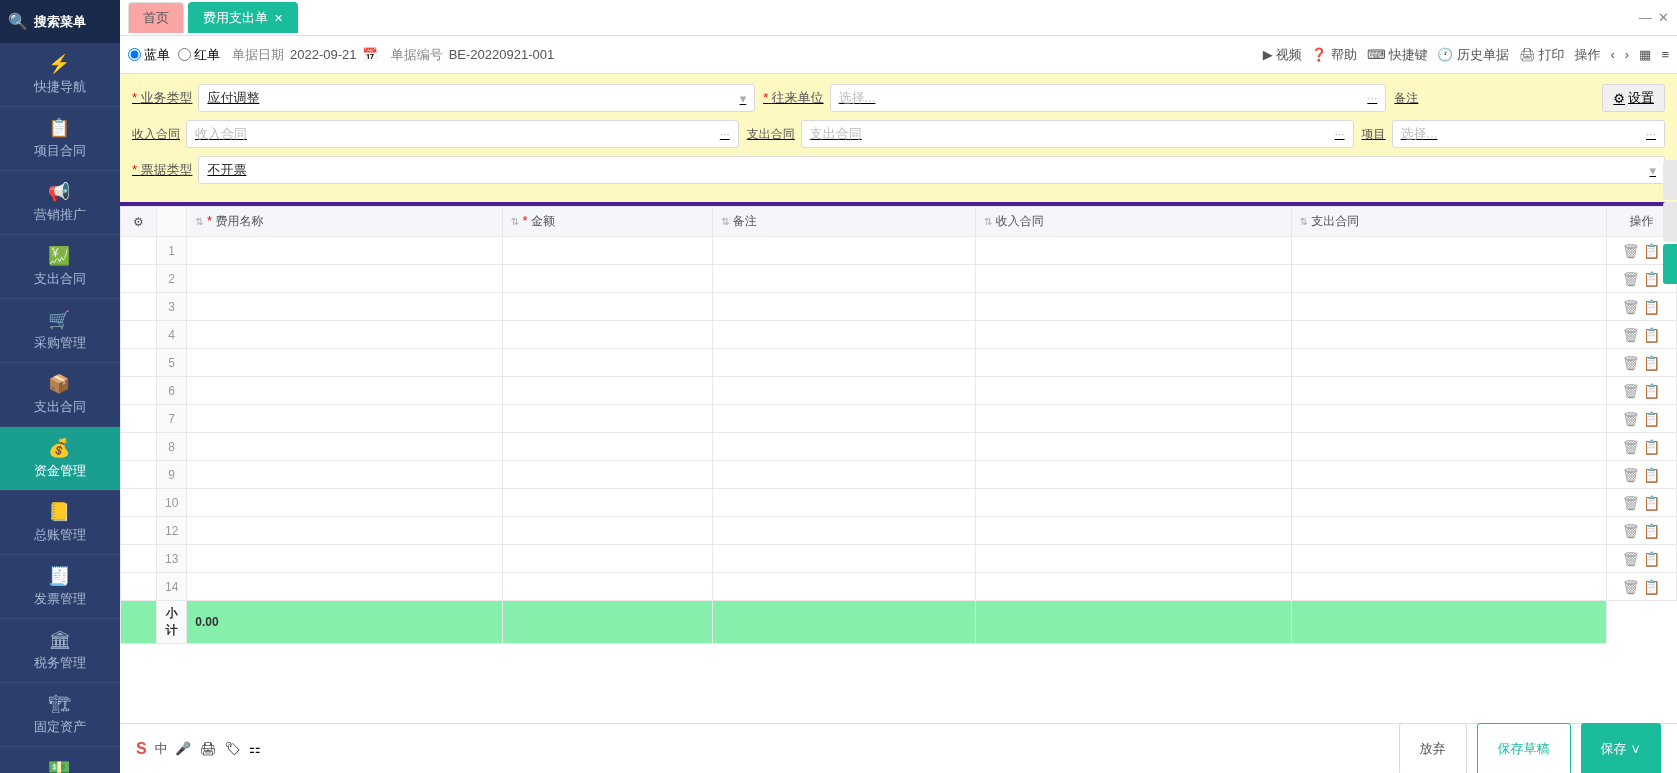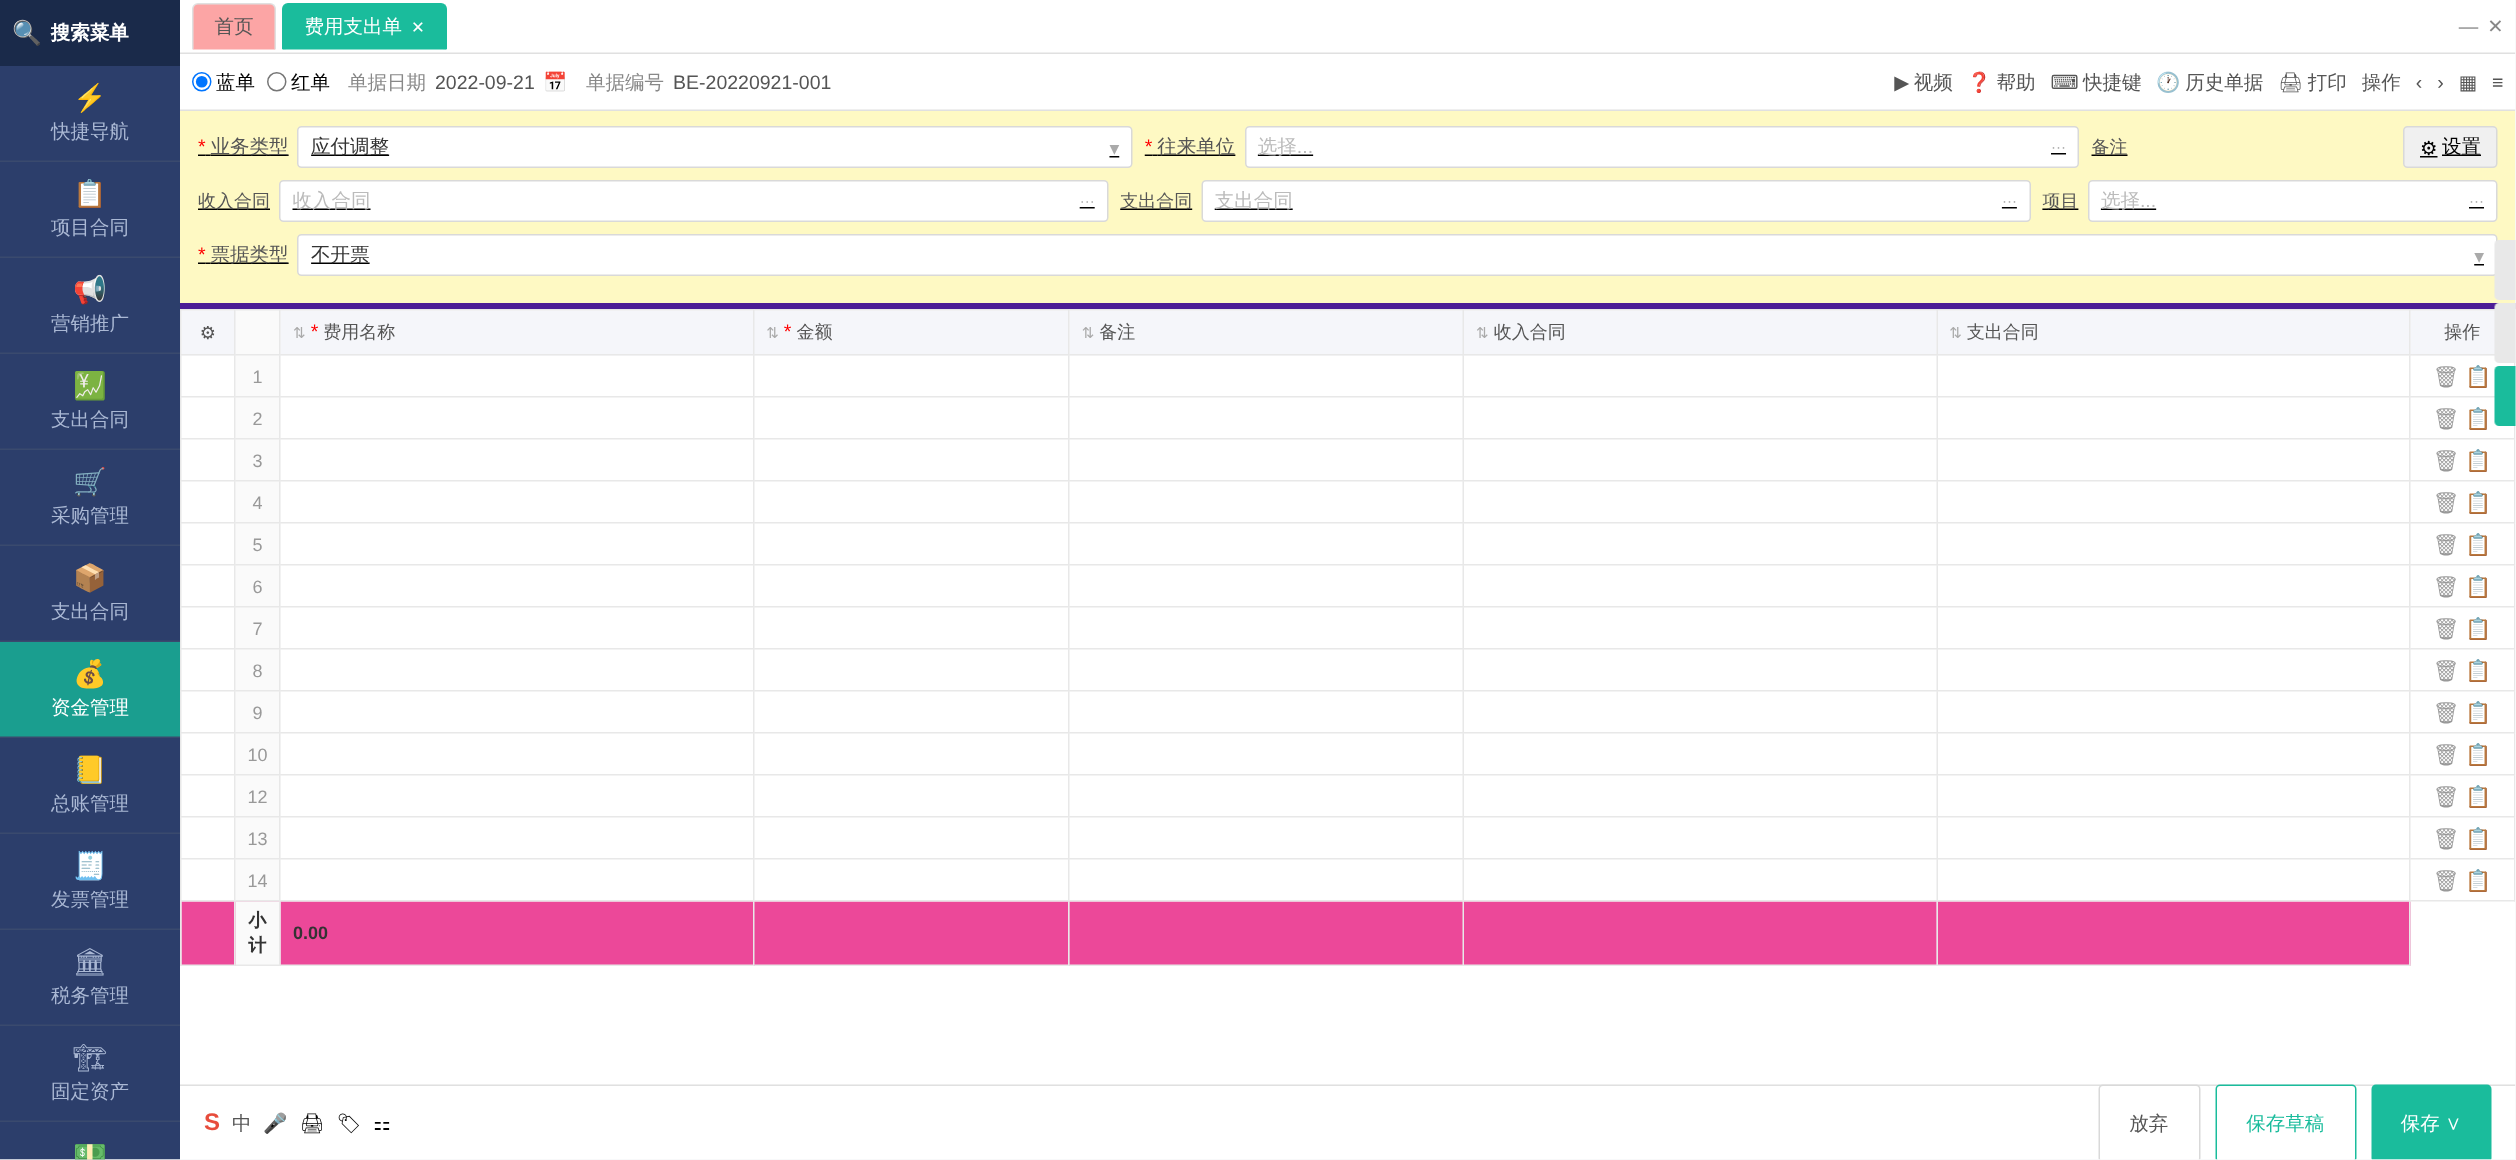--- a/index.html
+++ b/index.html
@@ -150,21 +150,21 @@
       height: 28px;
     }
     .row-num { width: 30px; text-align: center; color: #999; background: #fafafa; }
     .col-gear { width: 36px; text-align: center; }
     .col-name { min-width: 120px; }
     .col-amount { min-width: 80px; }
     .col-note { min-width: 100px; }
     .col-income { min-width: 120px; }
     .col-expense { min-width: 120px; }
     .col-action { width: 70px; text-align: center; }
-    .subtotal-row { background: #ec4899; }
+    .subtotal-row { background: #86efac; }
     .subtotal-row td { color: #333; font-weight: bold; }
 
     
     .action-cell { display: flex; gap: 4px; justify-content: center; }
     .action-icon { cursor: pointer; color: #999; font-size: 14px; }
 
     
     .bottom-bar {
       background: #fff;
       border-top: 1px solid #e0e0e0;

